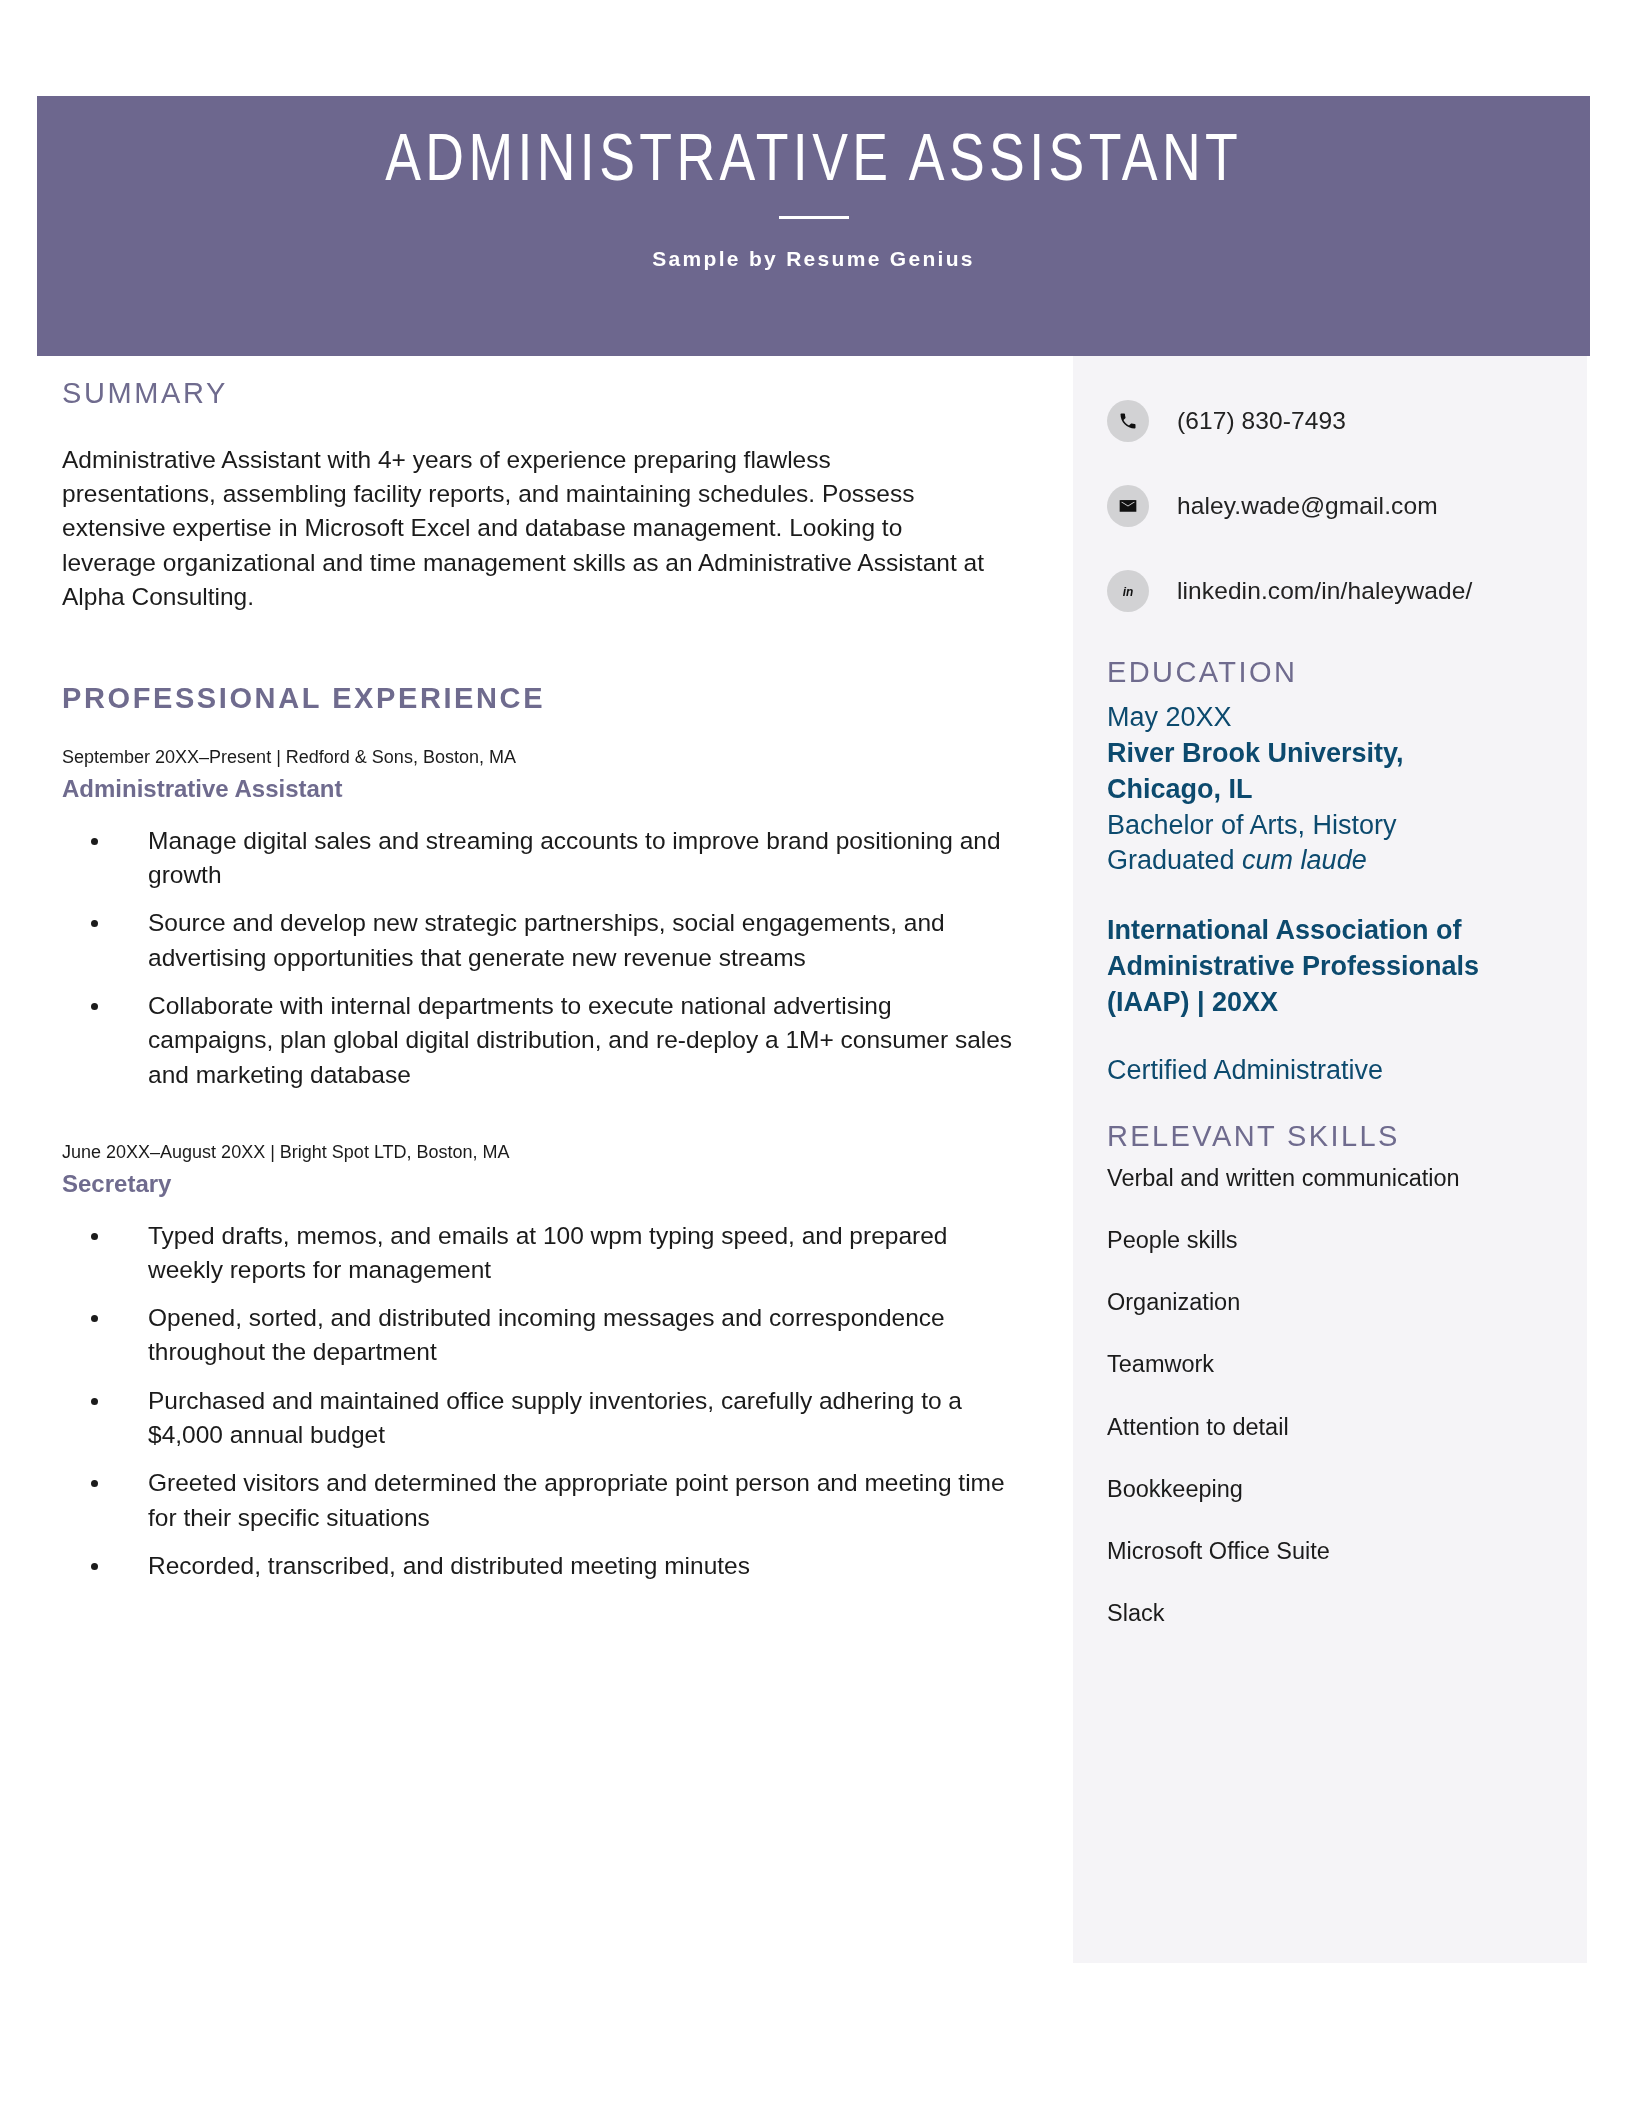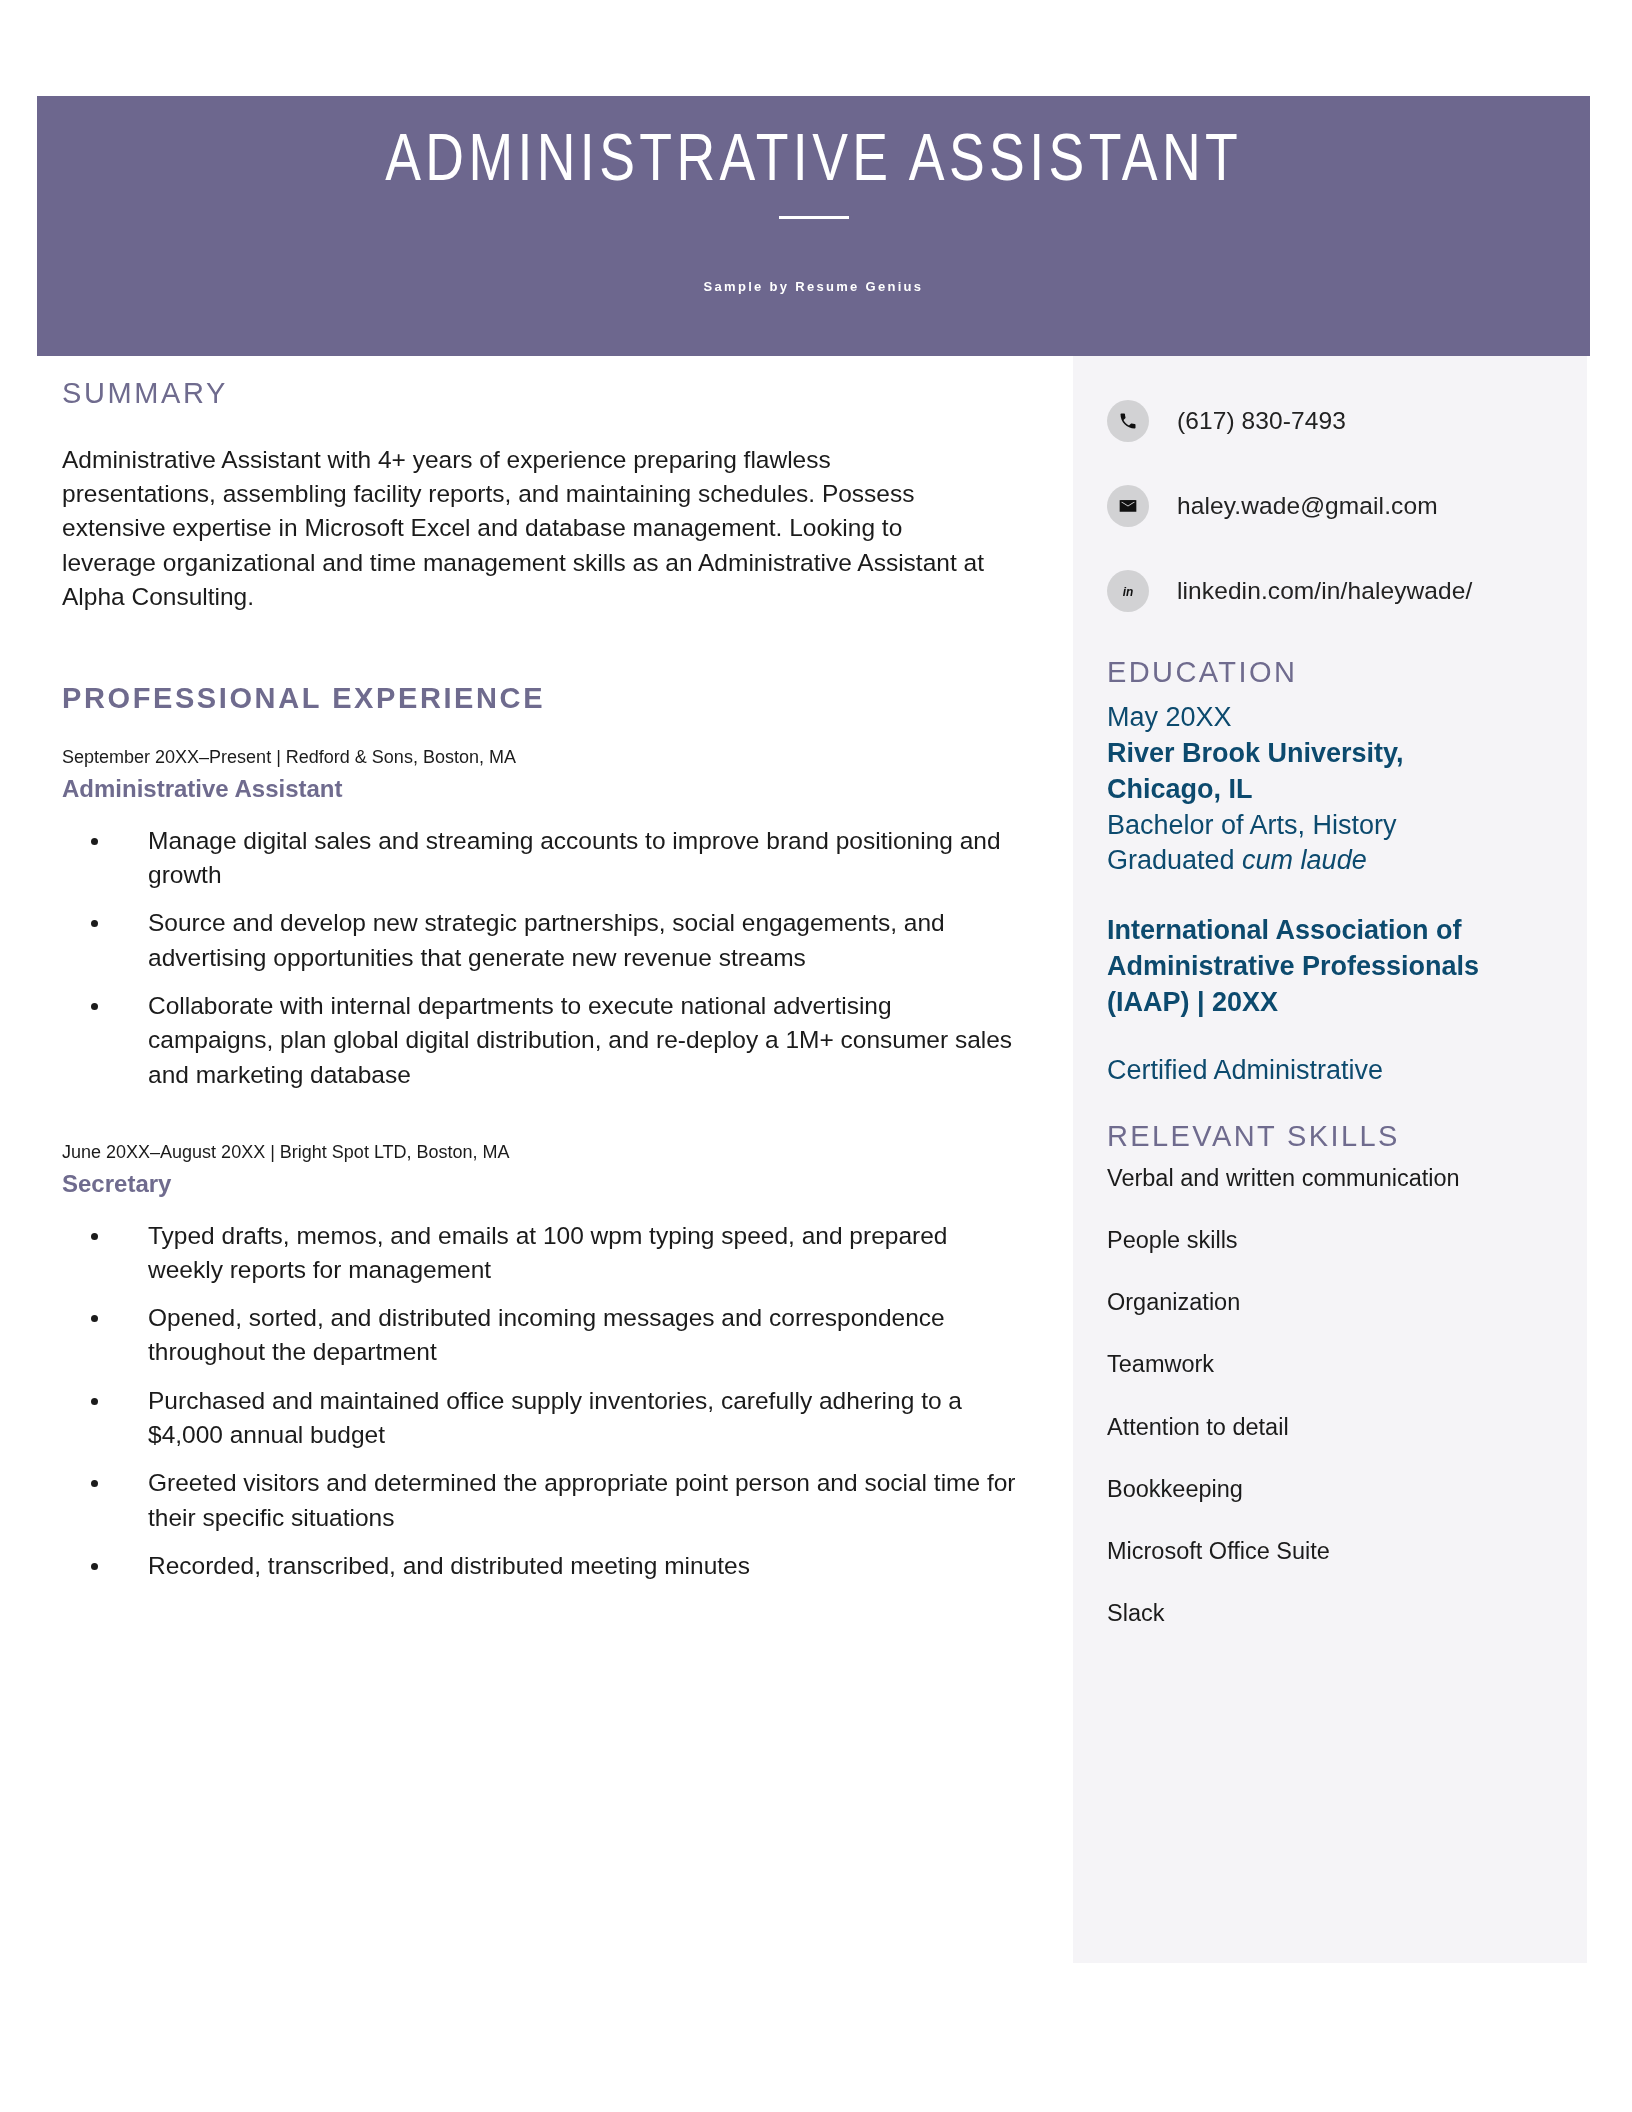--- a/index.html
+++ b/index.html
@@ -51,22 +51,22 @@
     padding: 0;
   }
   .title-rule {
     width: 70px;
     height: 3px;
     background: #ffffff;
     margin-top: 22px;
     margin-bottom: 0;
   }
   .resume-subtitle {
-    margin-top: 60px;
-    font-size: 13px;
+    margin-top: 28px;
+    font-size: 21px;
     font-weight: bold;
     letter-spacing: 2.3px;
     color: #ffffff;
     white-space: nowrap;
   }
 
   
   .sidebar {
     position: absolute;
     left: 1073px;
@@ -300,20 +300,20 @@
       </ul>
     </div>
 
     <div class="job-block second">
       <div class="job-meta">June 20XX–August 20XX | Bright Spot LTD, Boston, MA</div>
       <div class="job-title">Secretary</div>
       <ul class="bullets">
         <li>Typed drafts, memos, and emails at 100 wpm typing speed, and prepared weekly reports for management</li>
         <li>Opened, sorted, and distributed incoming messages and correspondence throughout the department</li>
         <li>Purchased and maintained office supply inventories, carefully adhering to a $4,000 annual budget</li>
-        <li>Greeted visitors and determined the appropriate point person and social time for their specific situations</li>
+        <li>Greeted visitors and determined the appropriate point person and meeting time for their specific situations</li>
         <li>Recorded, transcribed, and distributed meeting minutes</li>
       </ul>
     </div>
 
   </main>
 
 </div>
 
 </body></html>

